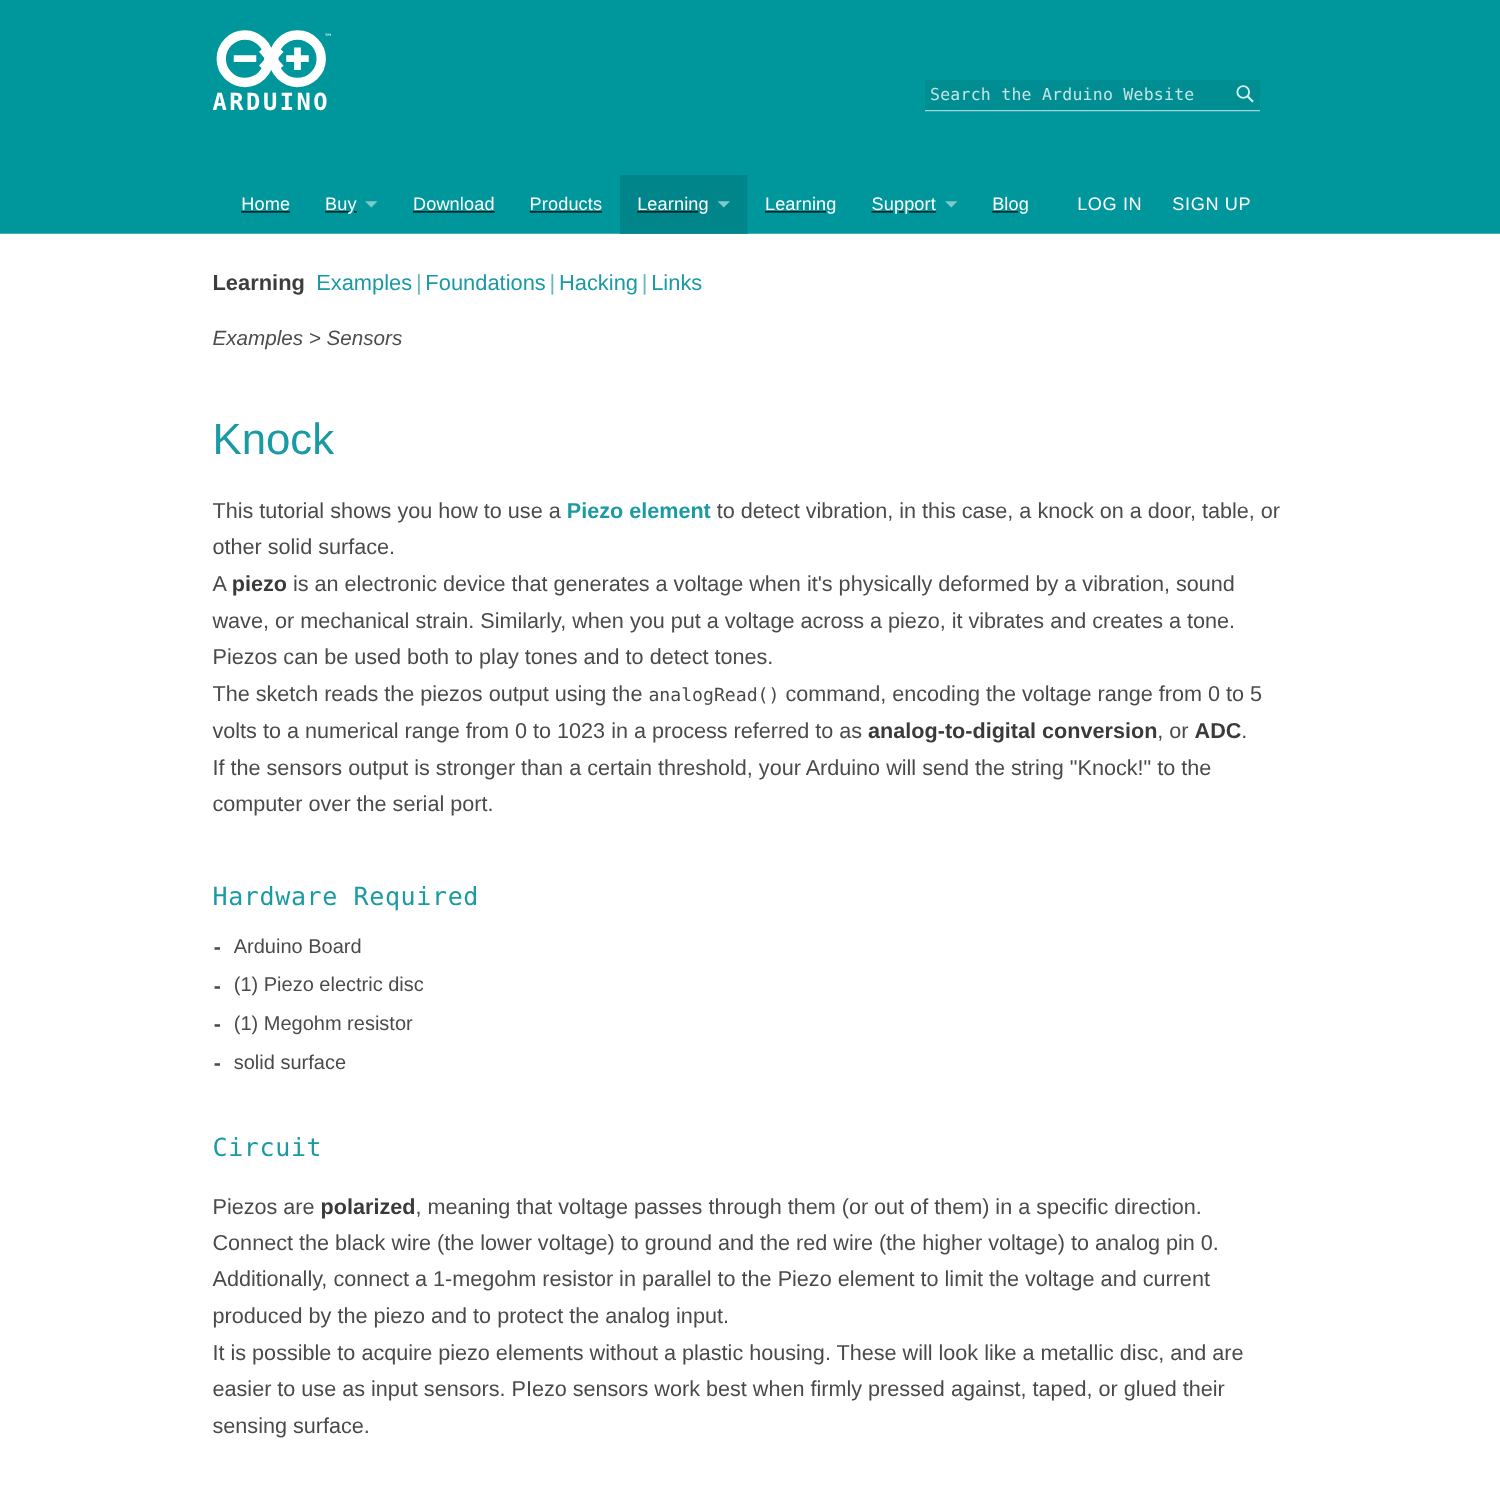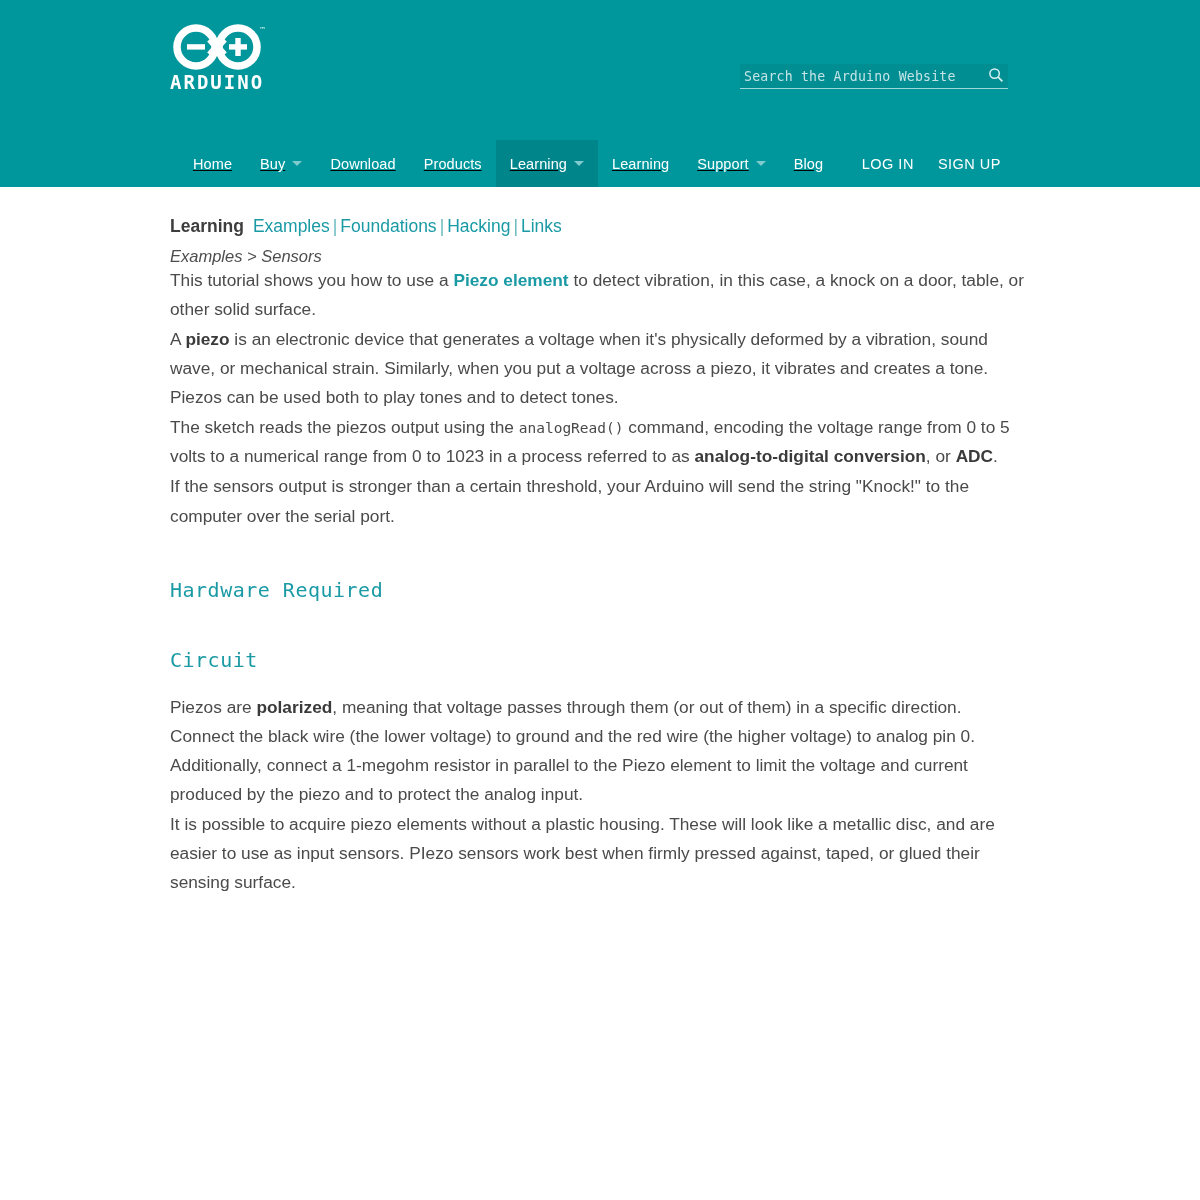--- a/index.html
+++ b/index.html
@@ -158,21 +158,21 @@
   .crumb-link {
     color: #1a9aa5;
     cursor: pointer;
   }
   .crumb-sep { color: #66b9bf; margin: 0 3px; }
 
   .crumb-path {
     font-size: 16.5px;
     font-style: italic;
     color: #4d4d4d;
-    margin-top: 7px;
+    margin-top: 22px;
   }
 
   h1.page-title {
     color: #1a9aa5;
     font-size: 35px;
     font-weight: normal;
     margin: 52px 0 22px 0;
     letter-spacing: 0px;
     line-height: 1.1;
   }
@@ -299,32 +299,39 @@
 </header>
 
 <main class="content">
 
   <div class="crumb-row">
     <span class="crumb-learning">Learning</span><span class="crumb-link">Examples</span><span class="crumb-sep">|</span><span class="crumb-link">Foundations</span><span class="crumb-sep">|</span><span class="crumb-link">Hacking</span><span class="crumb-sep">|</span><span class="crumb-link">Links</span>
   </div>
 
   <div class="crumb-path">Examples &gt; Sensors</div>
 
+  <h1 class="page-title">Knock</h1>
 
   <p class="body"><span>This tutorial shows you how to use a </span><a class="inline-link">Piezo element</a><span> to detect vibration, in this case, a knock on a door, table, or other solid surface.</span></p>
 
   <p class="body"><span>A </span><b>piezo</b><span> is an electronic device that generates a voltage when it's physically deformed by a vibration, sound wave, or mechanical strain. Similarly, when you put a voltage across a piezo, it vibrates and creates a tone. Piezos can be used both to play tones and to detect tones.</span></p>
 
   <p class="body"><span>The sketch reads the piezos output using the </span><code class="inline-code">analogRead()</code><span> command, encoding the voltage range from 0 to 5 volts to a numerical range from 0 to 1023 in a process referred to as </span><b>analog-to-digital conversion</b><span>, or </span><b>ADC</b><span>.</span></p>
 
   <p class="body">If the sensors output is stronger than a certain threshold, your Arduino will send the string "Knock!" to the computer over the serial port.</p>
 
 
   <h2 class="section-title">Hardware Required</h2>
 
+  <ul class="hw-list">
+    <li>Arduino Board</li>
+    <li>(1) Piezo electric disc</li>
+    <li>(1) Megohm resistor</li>
+    <li>solid surface</li>
+  </ul>
 
   <h2 class="section-title">Circuit</h2>
 
   <p class="body"><span>Piezos are </span><b>polarized</b><span>, meaning that voltage passes through them (or out of them) in a specific direction. Connect the black wire (the lower voltage) to ground and the red wire (the higher voltage) to analog pin 0. Additionally, connect a 1-megohm resistor in parallel to the Piezo element to limit the voltage and current produced by the piezo and to protect the analog input.</span></p>
 
   <p class="body">It is possible to acquire piezo elements without a plastic housing. These will look like a metallic disc, and are easier to use as input sensors. PIezo sensors work best when firmly pressed against, taped, or glued their sensing surface.</p>
 
 </main>
 
 </body></html>

